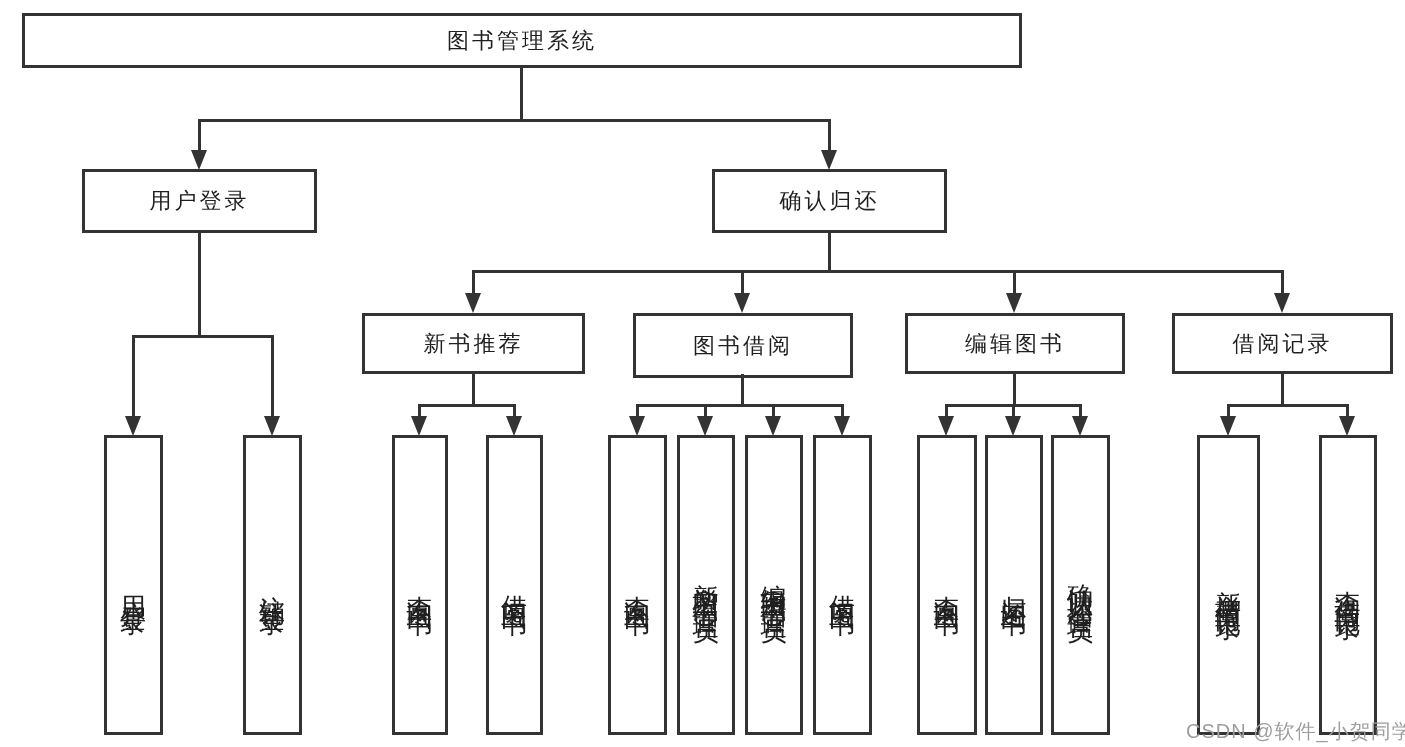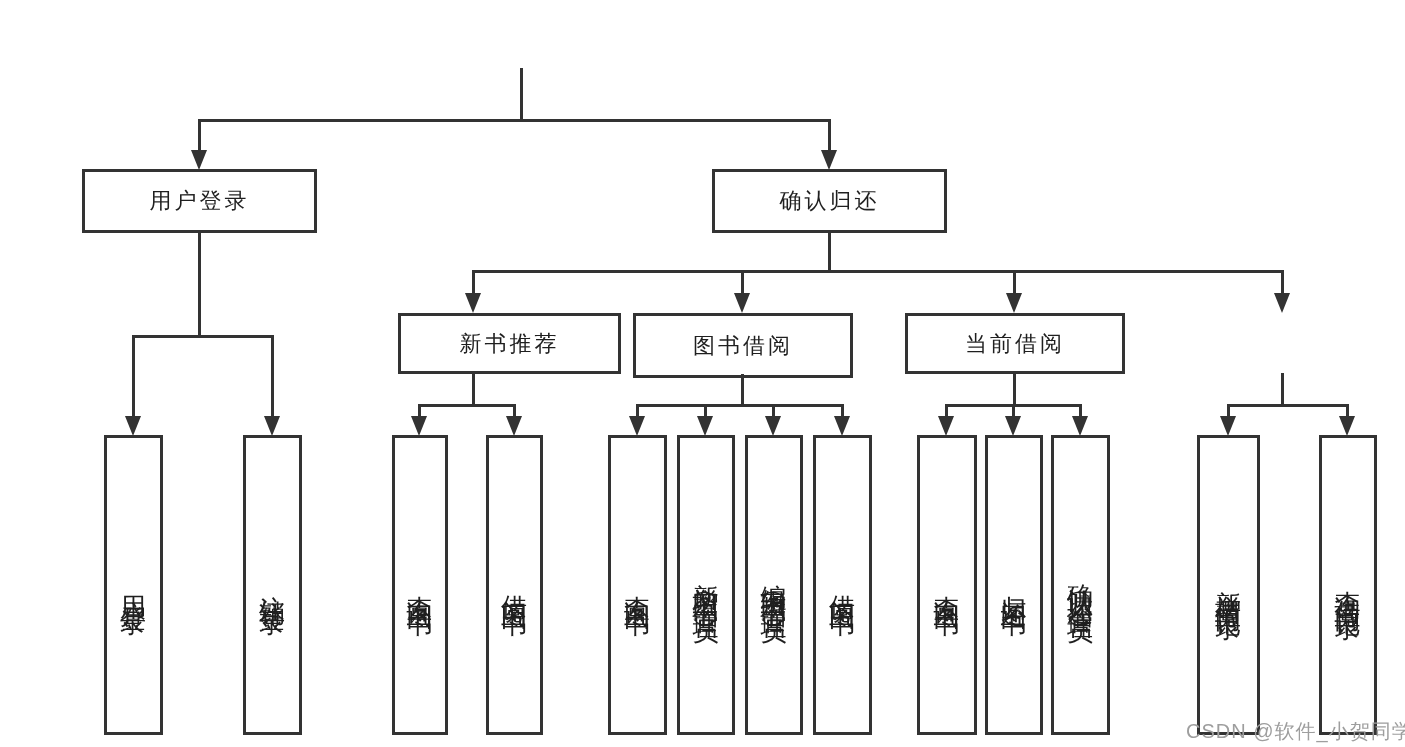--- a/index.html
+++ b/index.html
@@ -66,20 +66,21 @@
     letter-spacing:1px;
     z-index:10;
     white-space:nowrap;
   }
 </style>
 </head>
 <body>
 
 <div class="canvas">
 
+  <div class="box" style="left:22px; top:13px; width:1000px; height:55px;">图书管理系统</div>
 
   <div class="vline" style="left:520px; top:68px; height:53px;"></div>
   <div class="hline" style="left:198px; top:119px; width:633px;"></div>
   <div class="vline" style="left:198px; top:119px; height:34px;"></div>
   <div class="arrow" style="left:191px; top:150px;"></div>
   <div class="vline" style="left:828px; top:119px; height:34px;"></div>
   <div class="arrow" style="left:821px; top:150px;"></div>
 
   <div class="box" style="left:82px; top:169px; width:235px; height:64px;">用户登录</div>
   <div class="box" style="left:712px; top:169px; width:235px; height:64px;">确认归还</div>
@@ -95,23 +96,24 @@
   <div class="hline" style="left:472px; top:270px; width:812px;"></div>
   <div class="vline" style="left:472px; top:270px; height:26px;"></div>
   <div class="arrow" style="left:465px; top:293px;"></div>
   <div class="vline" style="left:741px; top:270px; height:26px;"></div>
   <div class="arrow" style="left:734px; top:293px;"></div>
   <div class="vline" style="left:1013px; top:270px; height:26px;"></div>
   <div class="arrow" style="left:1006px; top:293px;"></div>
   <div class="vline" style="left:1281px; top:270px; height:26px;"></div>
   <div class="arrow" style="left:1274px; top:293px;"></div>
 
-  <div class="box" style="left:362px; top:313px; width:223px; height:61px;margin-left:36px;">新书推荐</div>
+  <div class="box" style="left:362px; top:313px; width:223px; height:61px;">新书推荐</div>
   <div class="box" style="left:633px; top:313px; width:220px; height:65px;">图书借阅</div>
-  <div class="box" style="left:905px; top:313px; width:220px; height:61px;">当前借阅</div>
+  <div class="box" style="left:905px; top:313px; width:220px; height:61px;">编辑图书</div>
+  <div class="box" style="left:1172px; top:313px; width:221px; height:61px;">借阅记录</div>
 
   <div class="vline" style="left:472px; top:374px; height:32px;"></div>
   <div class="hline" style="left:418px; top:404px; width:98px;"></div>
   <div class="vline" style="left:418px; top:404px; height:14px;"></div>
   <div class="arrow" style="left:411px; top:416px;"></div>
   <div class="vline" style="left:513px; top:404px; height:14px;"></div>
   <div class="arrow" style="left:506px; top:416px;"></div>
 
   <div class="vline" style="left:741px; top:374px; height:32px;"></div>
   <div class="hline" style="left:636px; top:404px; width:208px;"></div>

